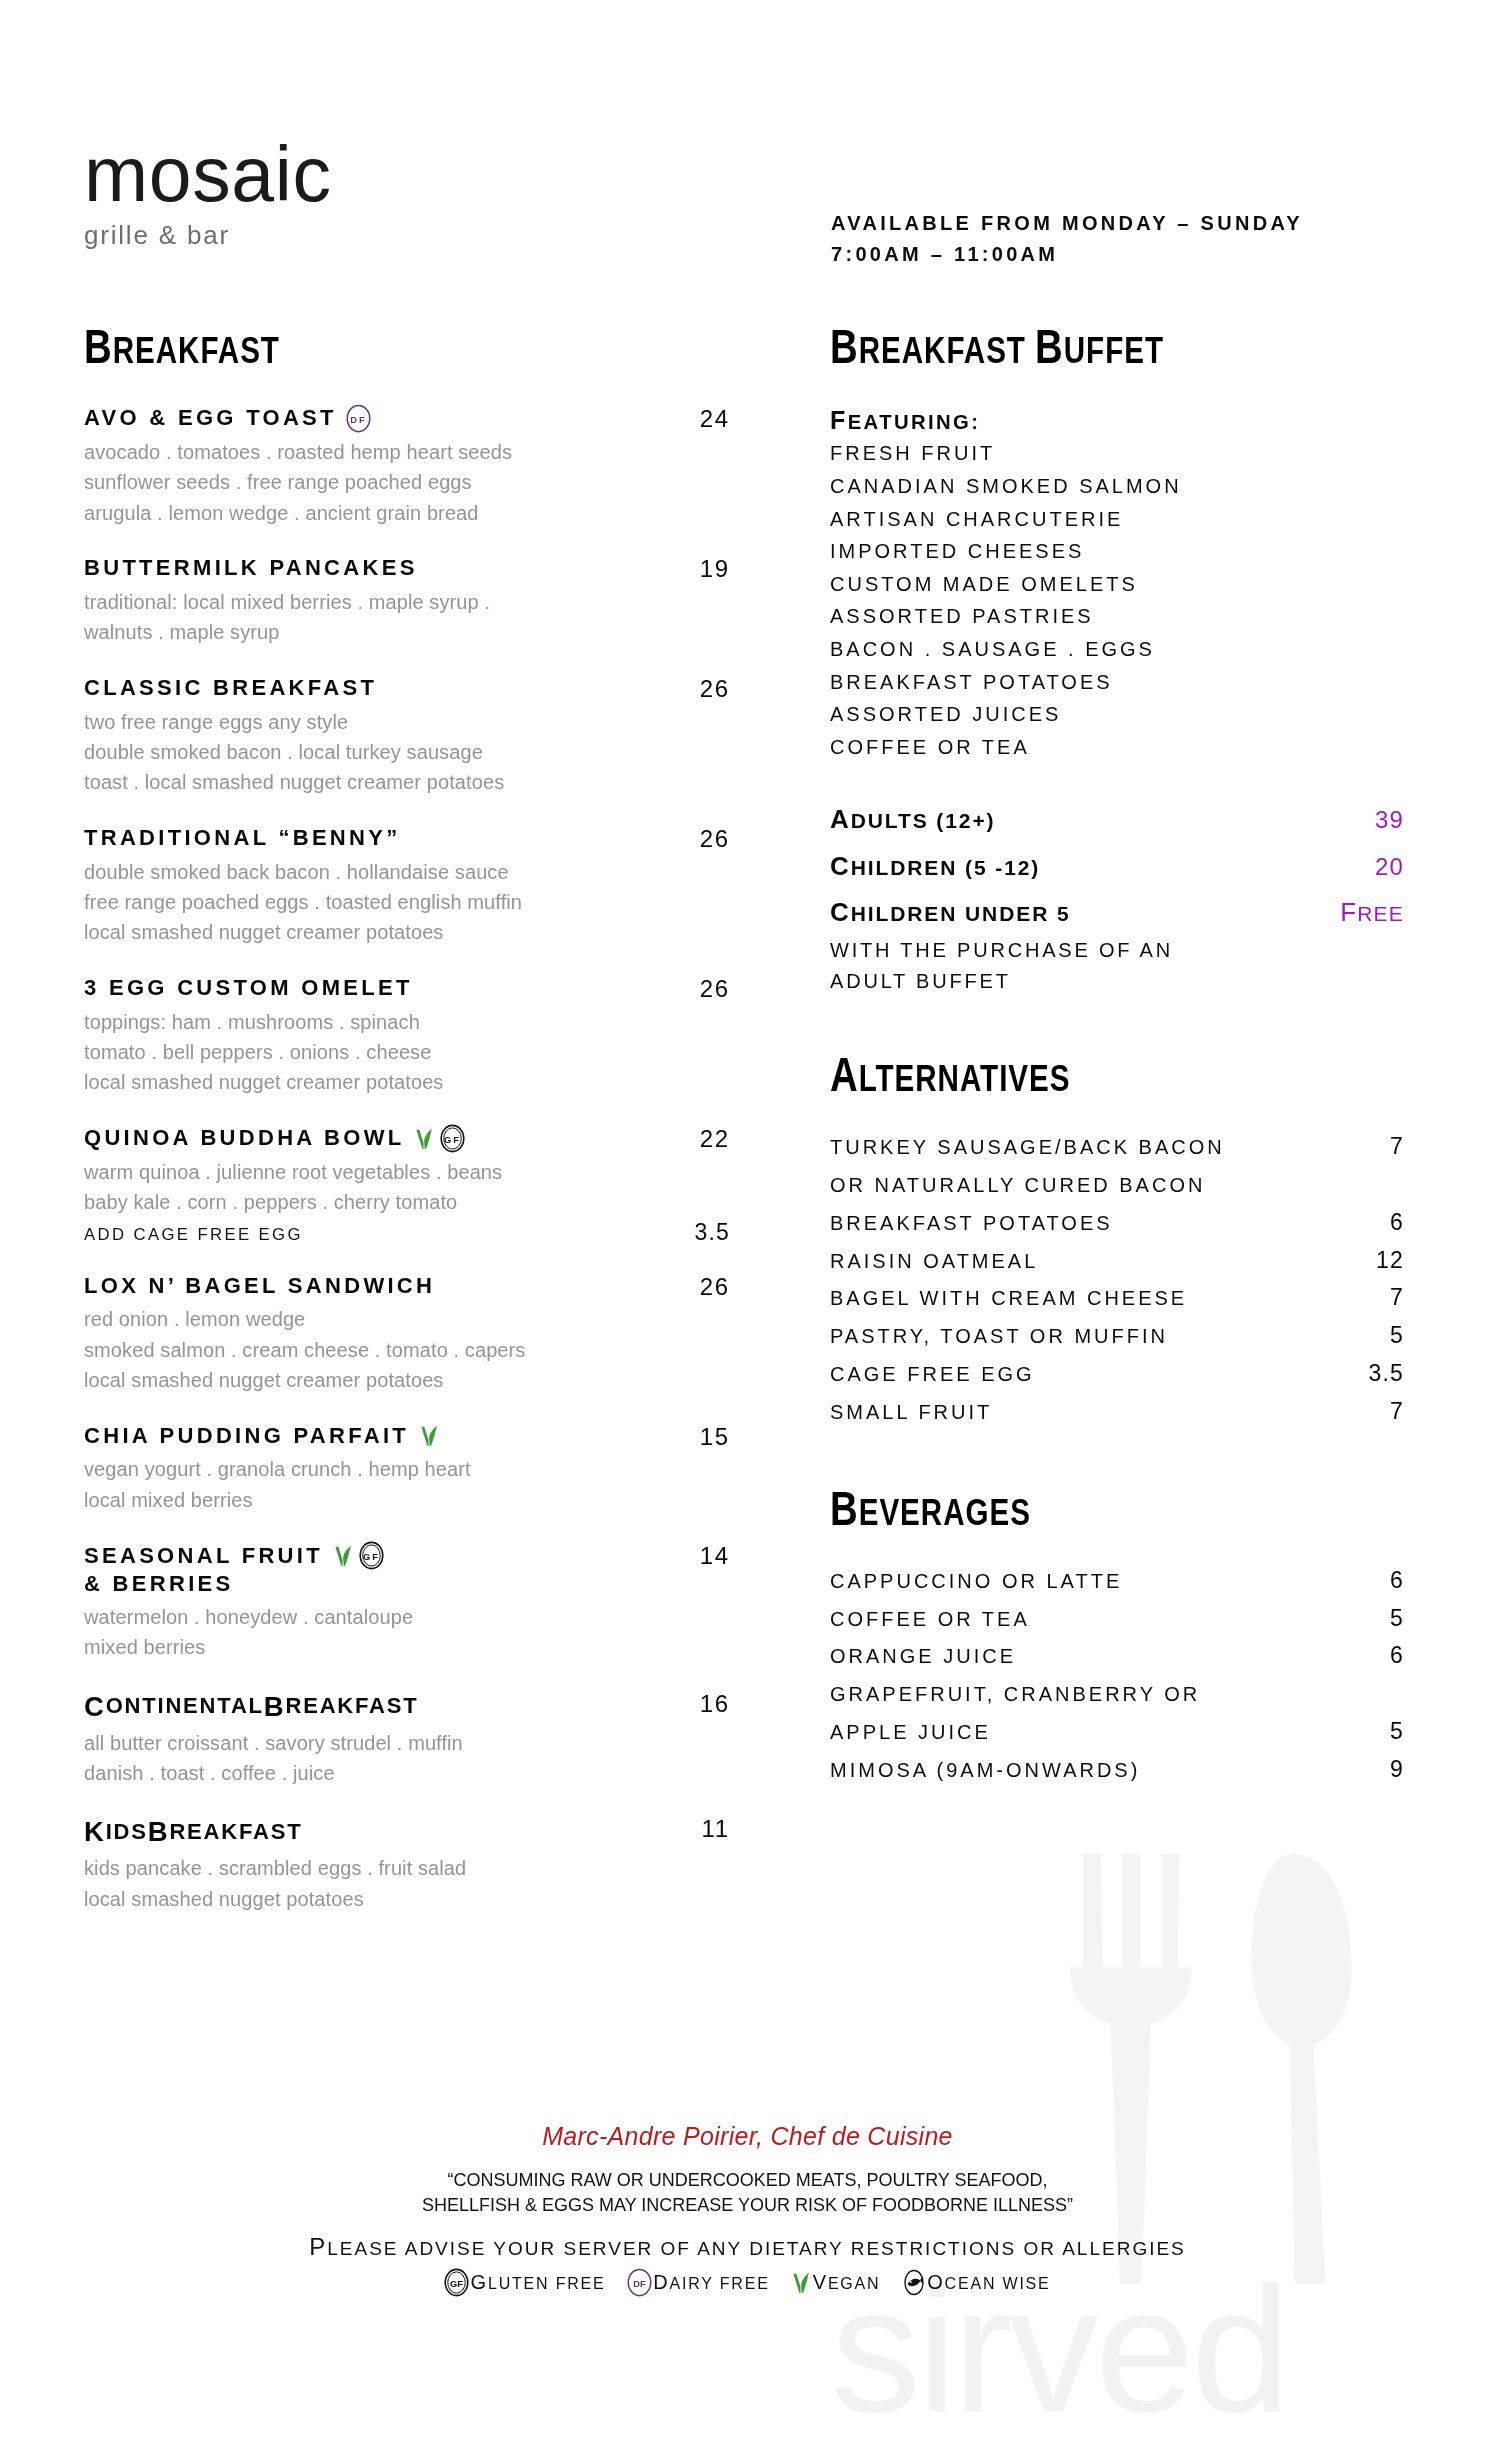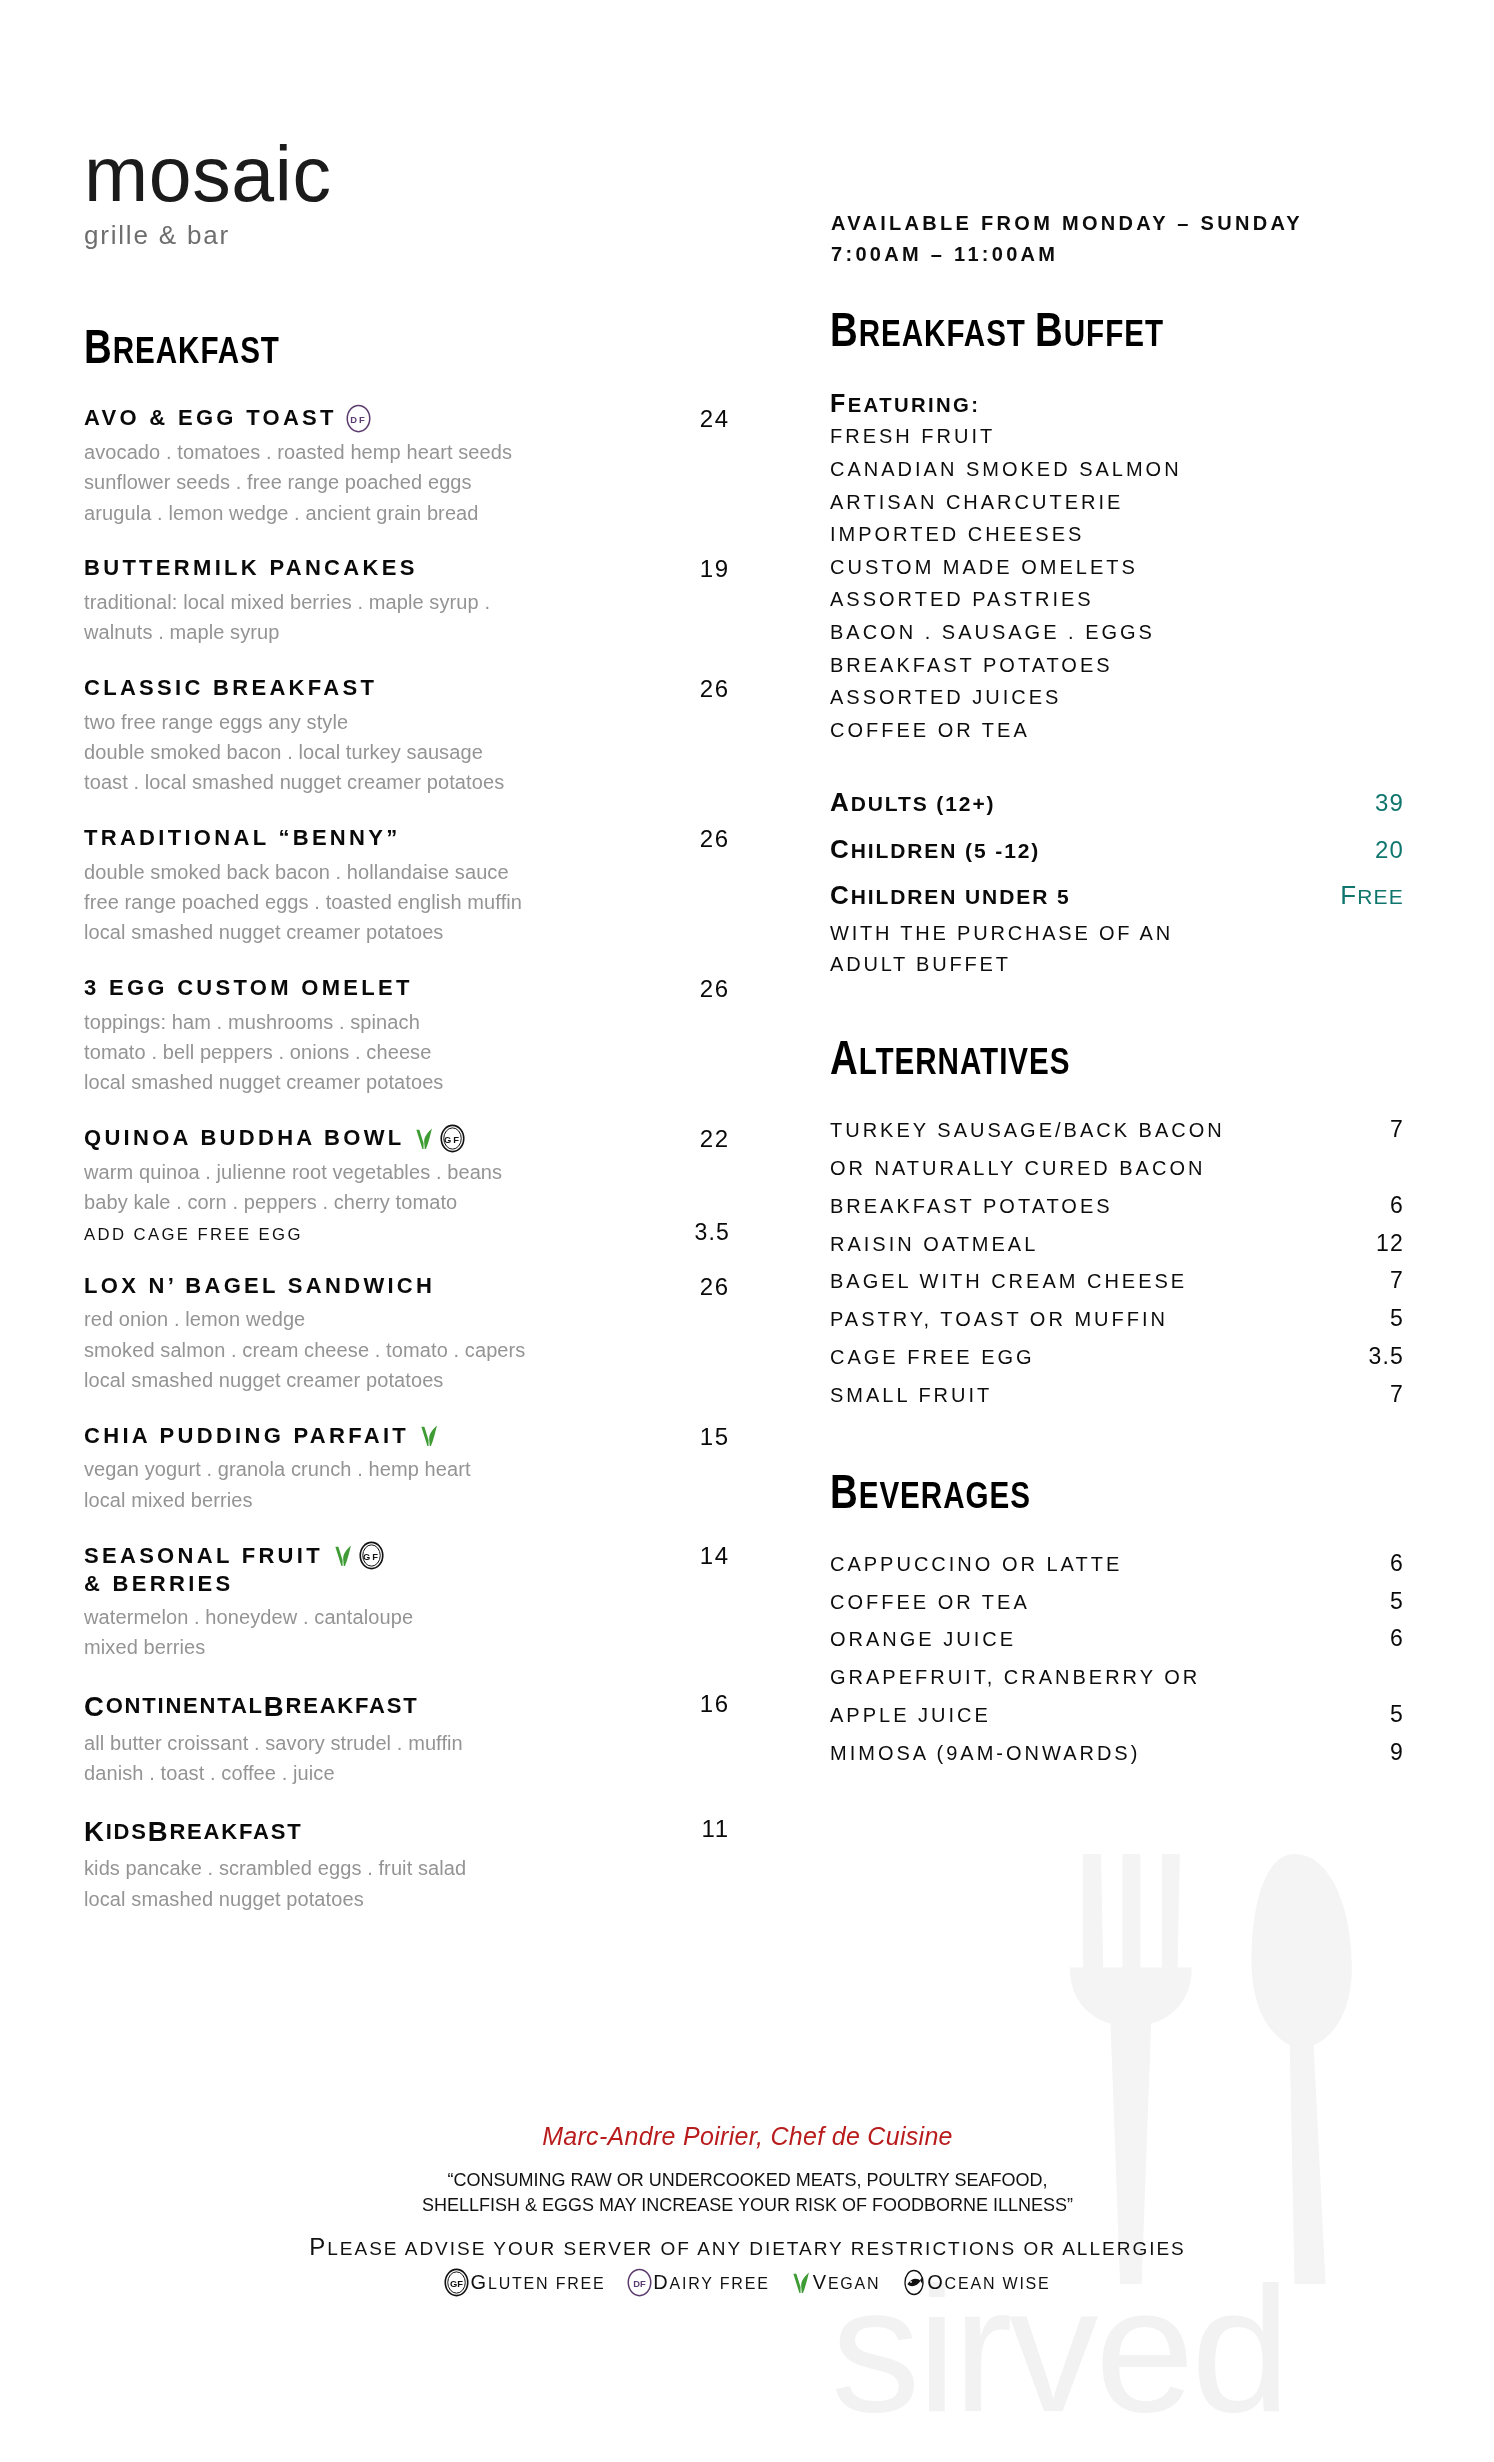--- a/index.html
+++ b/index.html
@@ -66,21 +66,21 @@
     letter-spacing: 3.3px;
     line-height: 1.55;
     color: #0d0d0d;
     font-weight: 600;
     font-family: "Liberation Sans", sans-serif;
     font-stretch: condensed;
   }
 
   
   .col-left  { position: absolute; left: 84px;  top: 323px; width: 646px; }
-  .col-right { position: absolute; left: 830px; top: 306px; width: 574px;  }
+  .col-right { position: absolute; left: 830px; top: 323px; width: 574px;  }
 
   
   .section-head {
     font-family: "Liberation Sans", sans-serif;
     font-weight: 700;
     color: #000;
     letter-spacing: 1.2px;
     white-space: nowrap;
     line-height: 1;
     transform: scaleX(0.80);
@@ -184,21 +184,21 @@
   .price-label {
     letter-spacing: 1.9px;
     color: #0a0a0a;
     font-weight: 600;
     font-stretch: condensed;
   }
   .price-label .cap  { font-size: 26px; }
   .price-label .rest { font-size: 21px; }
   .price-val {
     letter-spacing: 1.2px;
-    color: #0f766e;
+    color: #a21caf;
     font-weight: 500;
     white-space: nowrap;
   }
   .price-val .cap  { font-size: 26px; }
   .price-val .rest { font-size: 21px; }
   .price-val.num { font-size: 24px; font-weight: 400; }
   .price-note {
     font-size: 20px;
     letter-spacing: 2.8px;
     line-height: 1.52;

